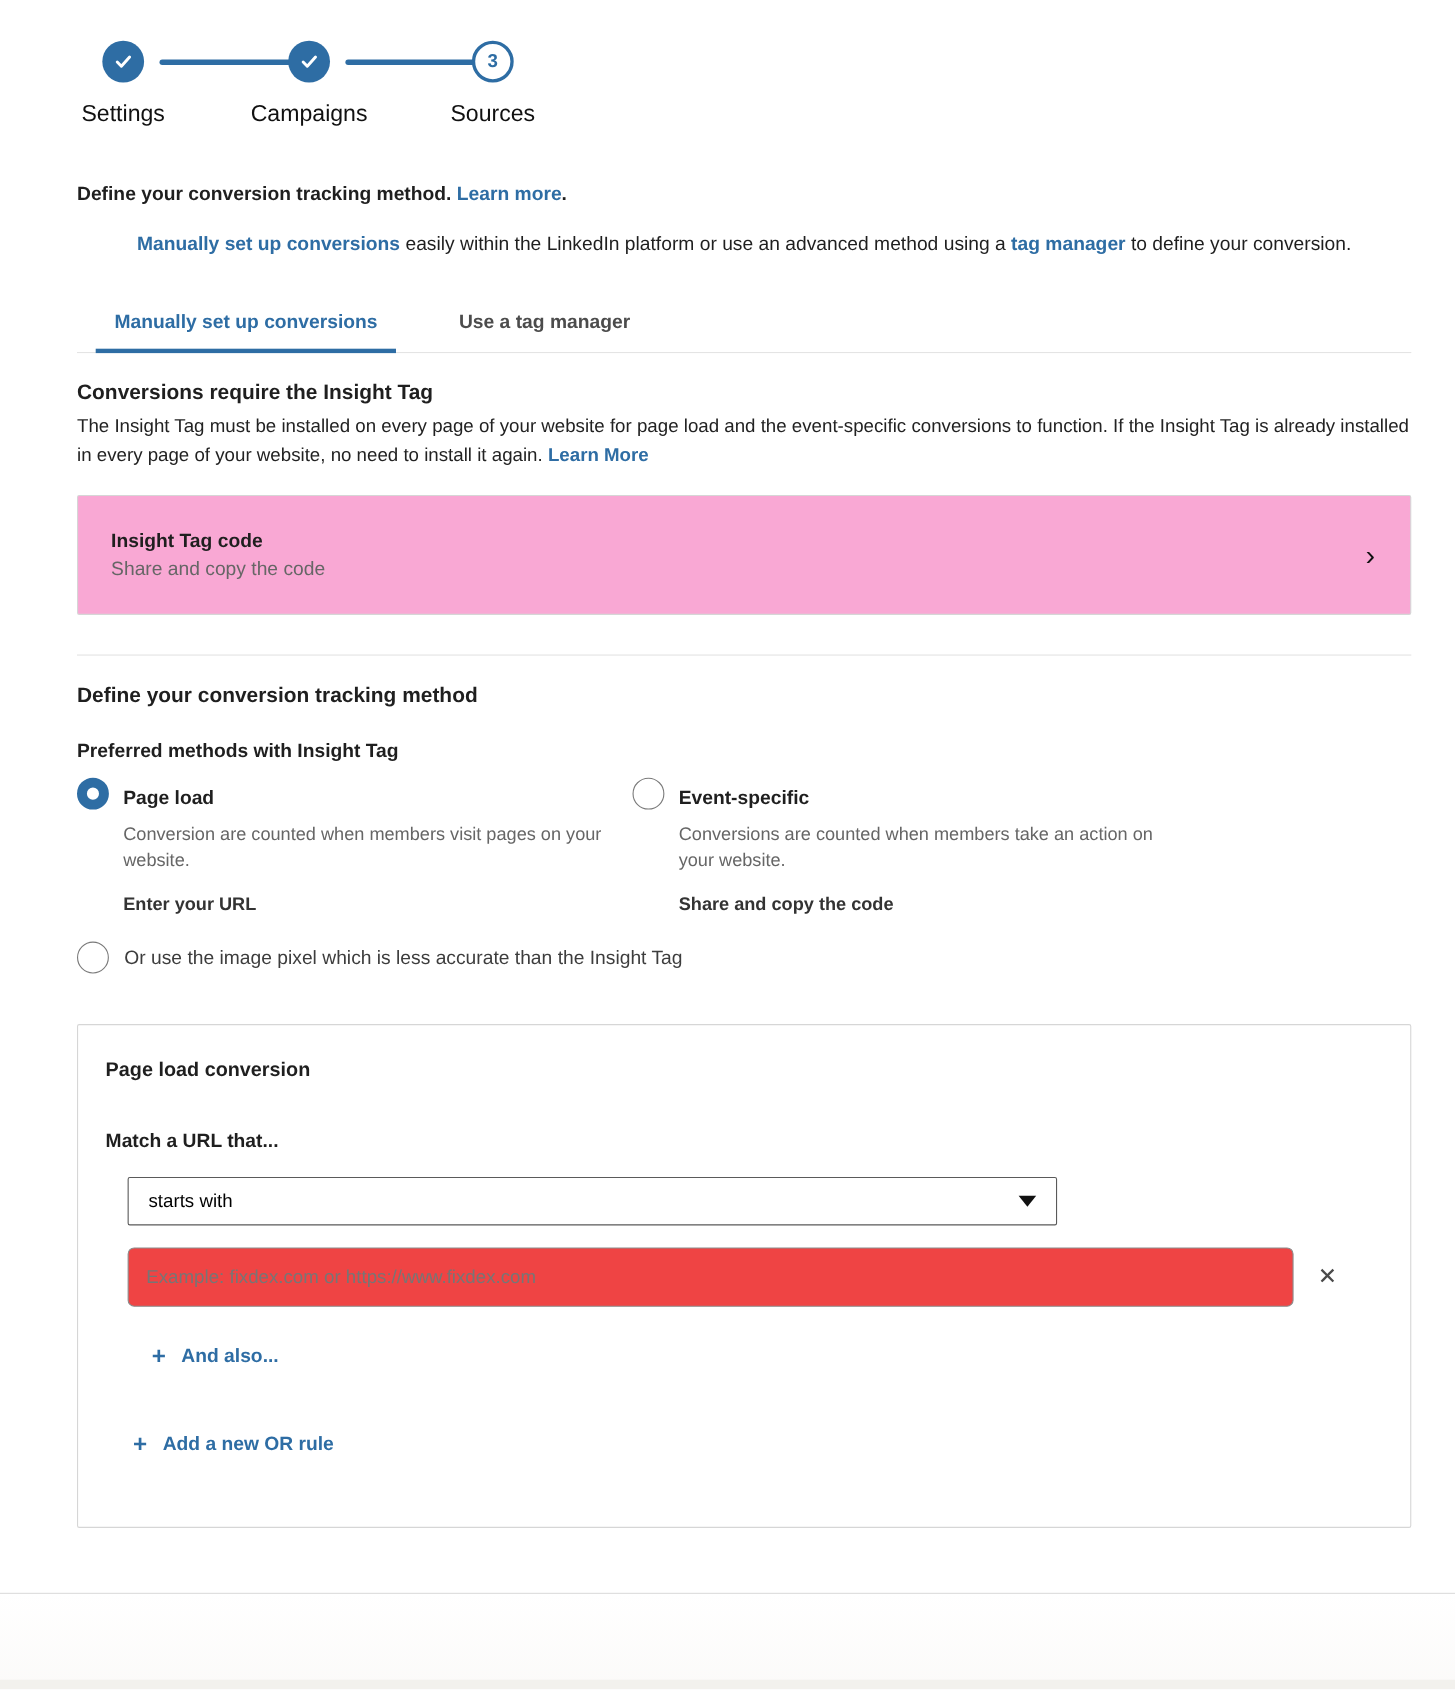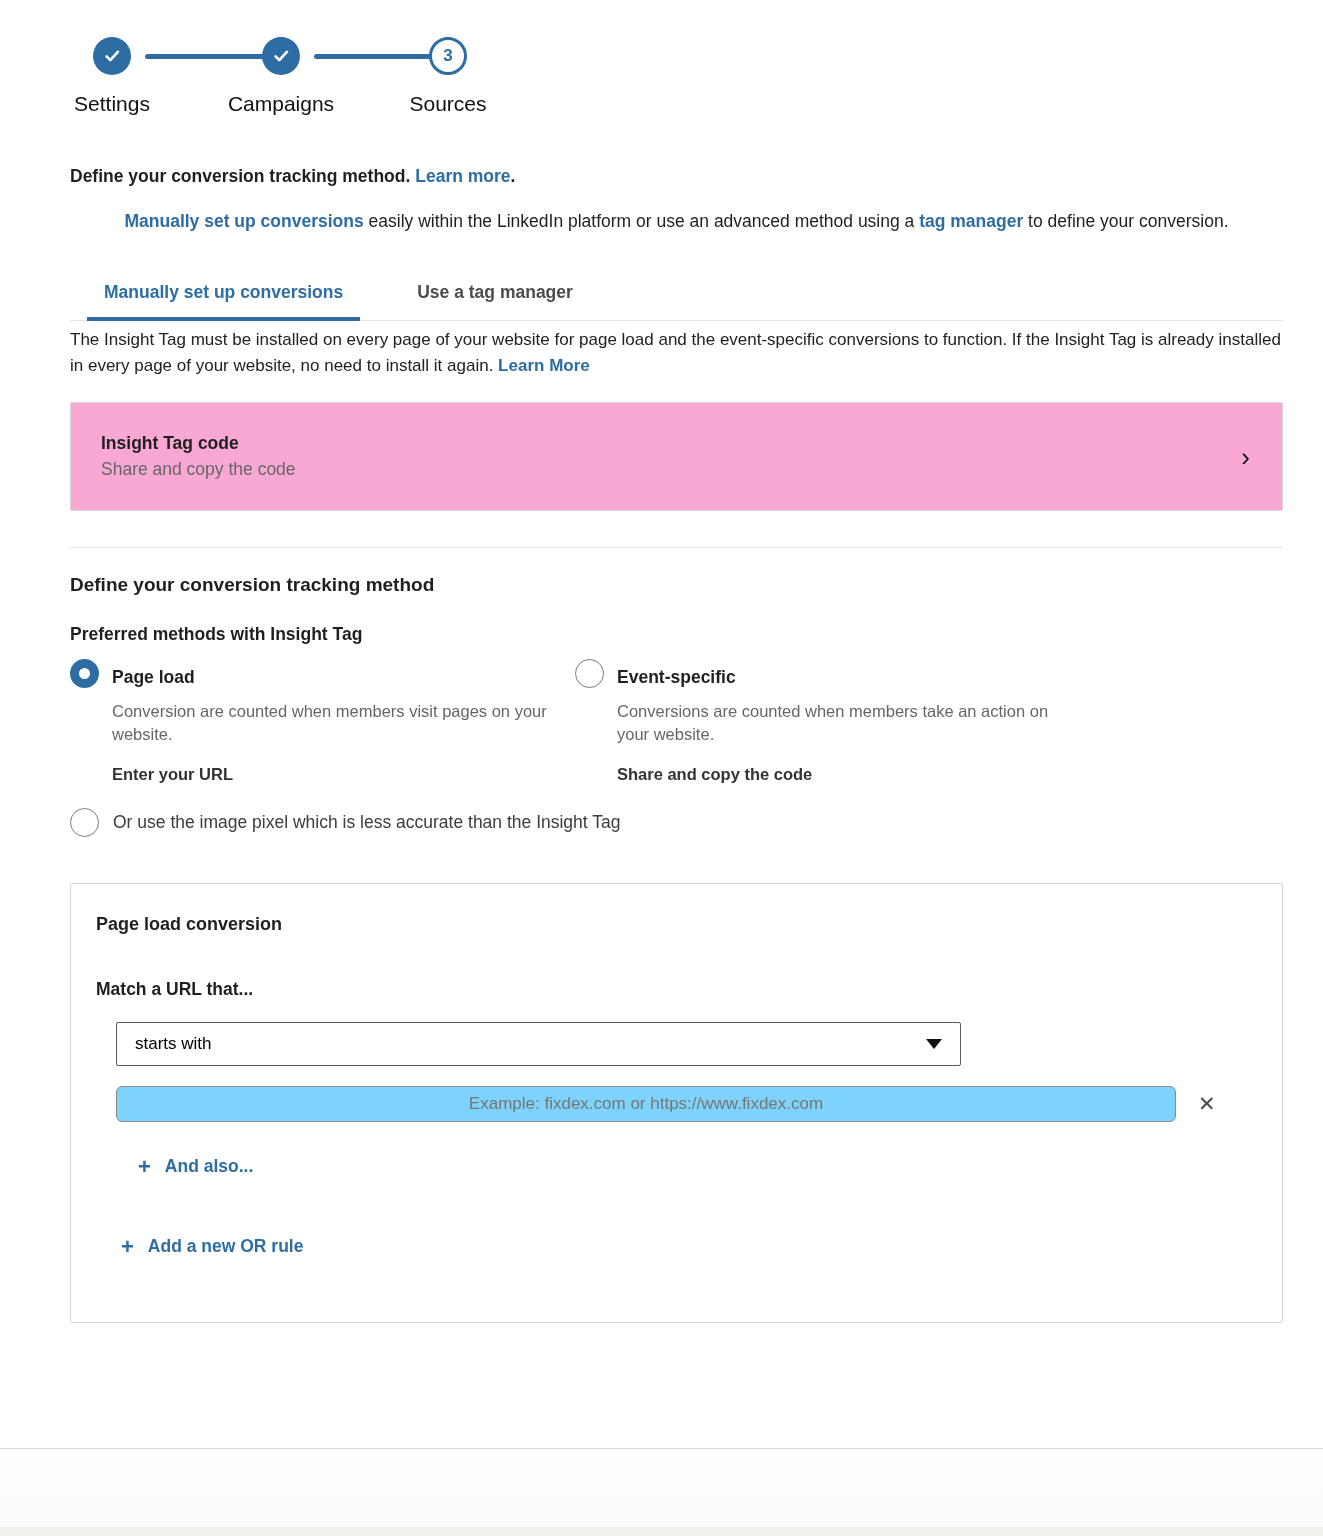--- a/index.html
+++ b/index.html
@@ -77,22 +77,22 @@
   .dropdown {
     margin:22px 0 0 20px; width:845px; height:44px; border:1px solid #5a5a5a;
     border-radius:2px; display:flex; align-items:center; justify-content:space-between;
     padding:0 18px; cursor:pointer; background:#fff;
   }
   .dropdown .dd-value { font-size:17px; color:#000000; }
   .caret-down { width:0; height:0; border-left:8px solid transparent; border-right:8px solid transparent; border-top:10px solid #111; }
 
   .url-row { display:flex; align-items:center; margin:20px 0 0 20px; }
   .url-input {
-    width:1060px; height:36px; border:1px solid #8c8c8c; border-radius:6px;
-    padding:0 16px; font-size:17px; font-family:"Liberation Sans", sans-serif; color:#1f1f1f; outline:none; background:#7dd3fc;text-align:center;
+    width:1060px; height:54px; border:1px solid #8c8c8c; border-radius:6px;
+    padding:0 16px; font-size:17px; font-family:"Liberation Sans", sans-serif; color:#1f1f1f; outline:none; background:#ef4444;
   }
   .url-input::placeholder { color:#767676; }
   .remove-btn { margin-left:22px; font-size:21px; color:#4a4a4a; background:none; border:none; cursor:pointer; line-height:1; }
 
   .add-link { display:flex; align-items:center; gap:14px; color:#2e6da4; font-weight:bold; font-size:17.5px; cursor:pointer; }
   .add-link .plus { font-size:22px; font-weight:bold; }
   .and-also { margin:32px 0 0 42px; }
   .or-rule { margin:54px 0 0 25px; }
 
   
@@ -145,20 +145,21 @@
     </div>
     <div class="intro-para">
       <a class="link">Manually set up conversions</a><span> easily within the LinkedIn platform or use an advanced method using a </span><a class="link">tag manager</a><span> to define your conversion.</span>
     </div>
 
     <div class="tabbar">
       <div class="tab active">Manually set up conversions</div>
       <div class="tab inactive">Use a tag manager</div>
     </div>
 
+    <div class="section-title">Conversions require the Insight Tag</div>
     <div class="section-body">
       <span>The Insight Tag must be installed on every page of your website for page load and the event-specific conversions to function. If the Insight Tag is already installed in every page of your website, no need to install it again. </span><a class="link">Learn More</a>
     </div>
 
     <div class="insight-card">
       <div class="card-title">Insight Tag code</div>
       <div class="card-sub">Share and copy the code</div>
       <span class="chevron">›</span>
     </div>
 

